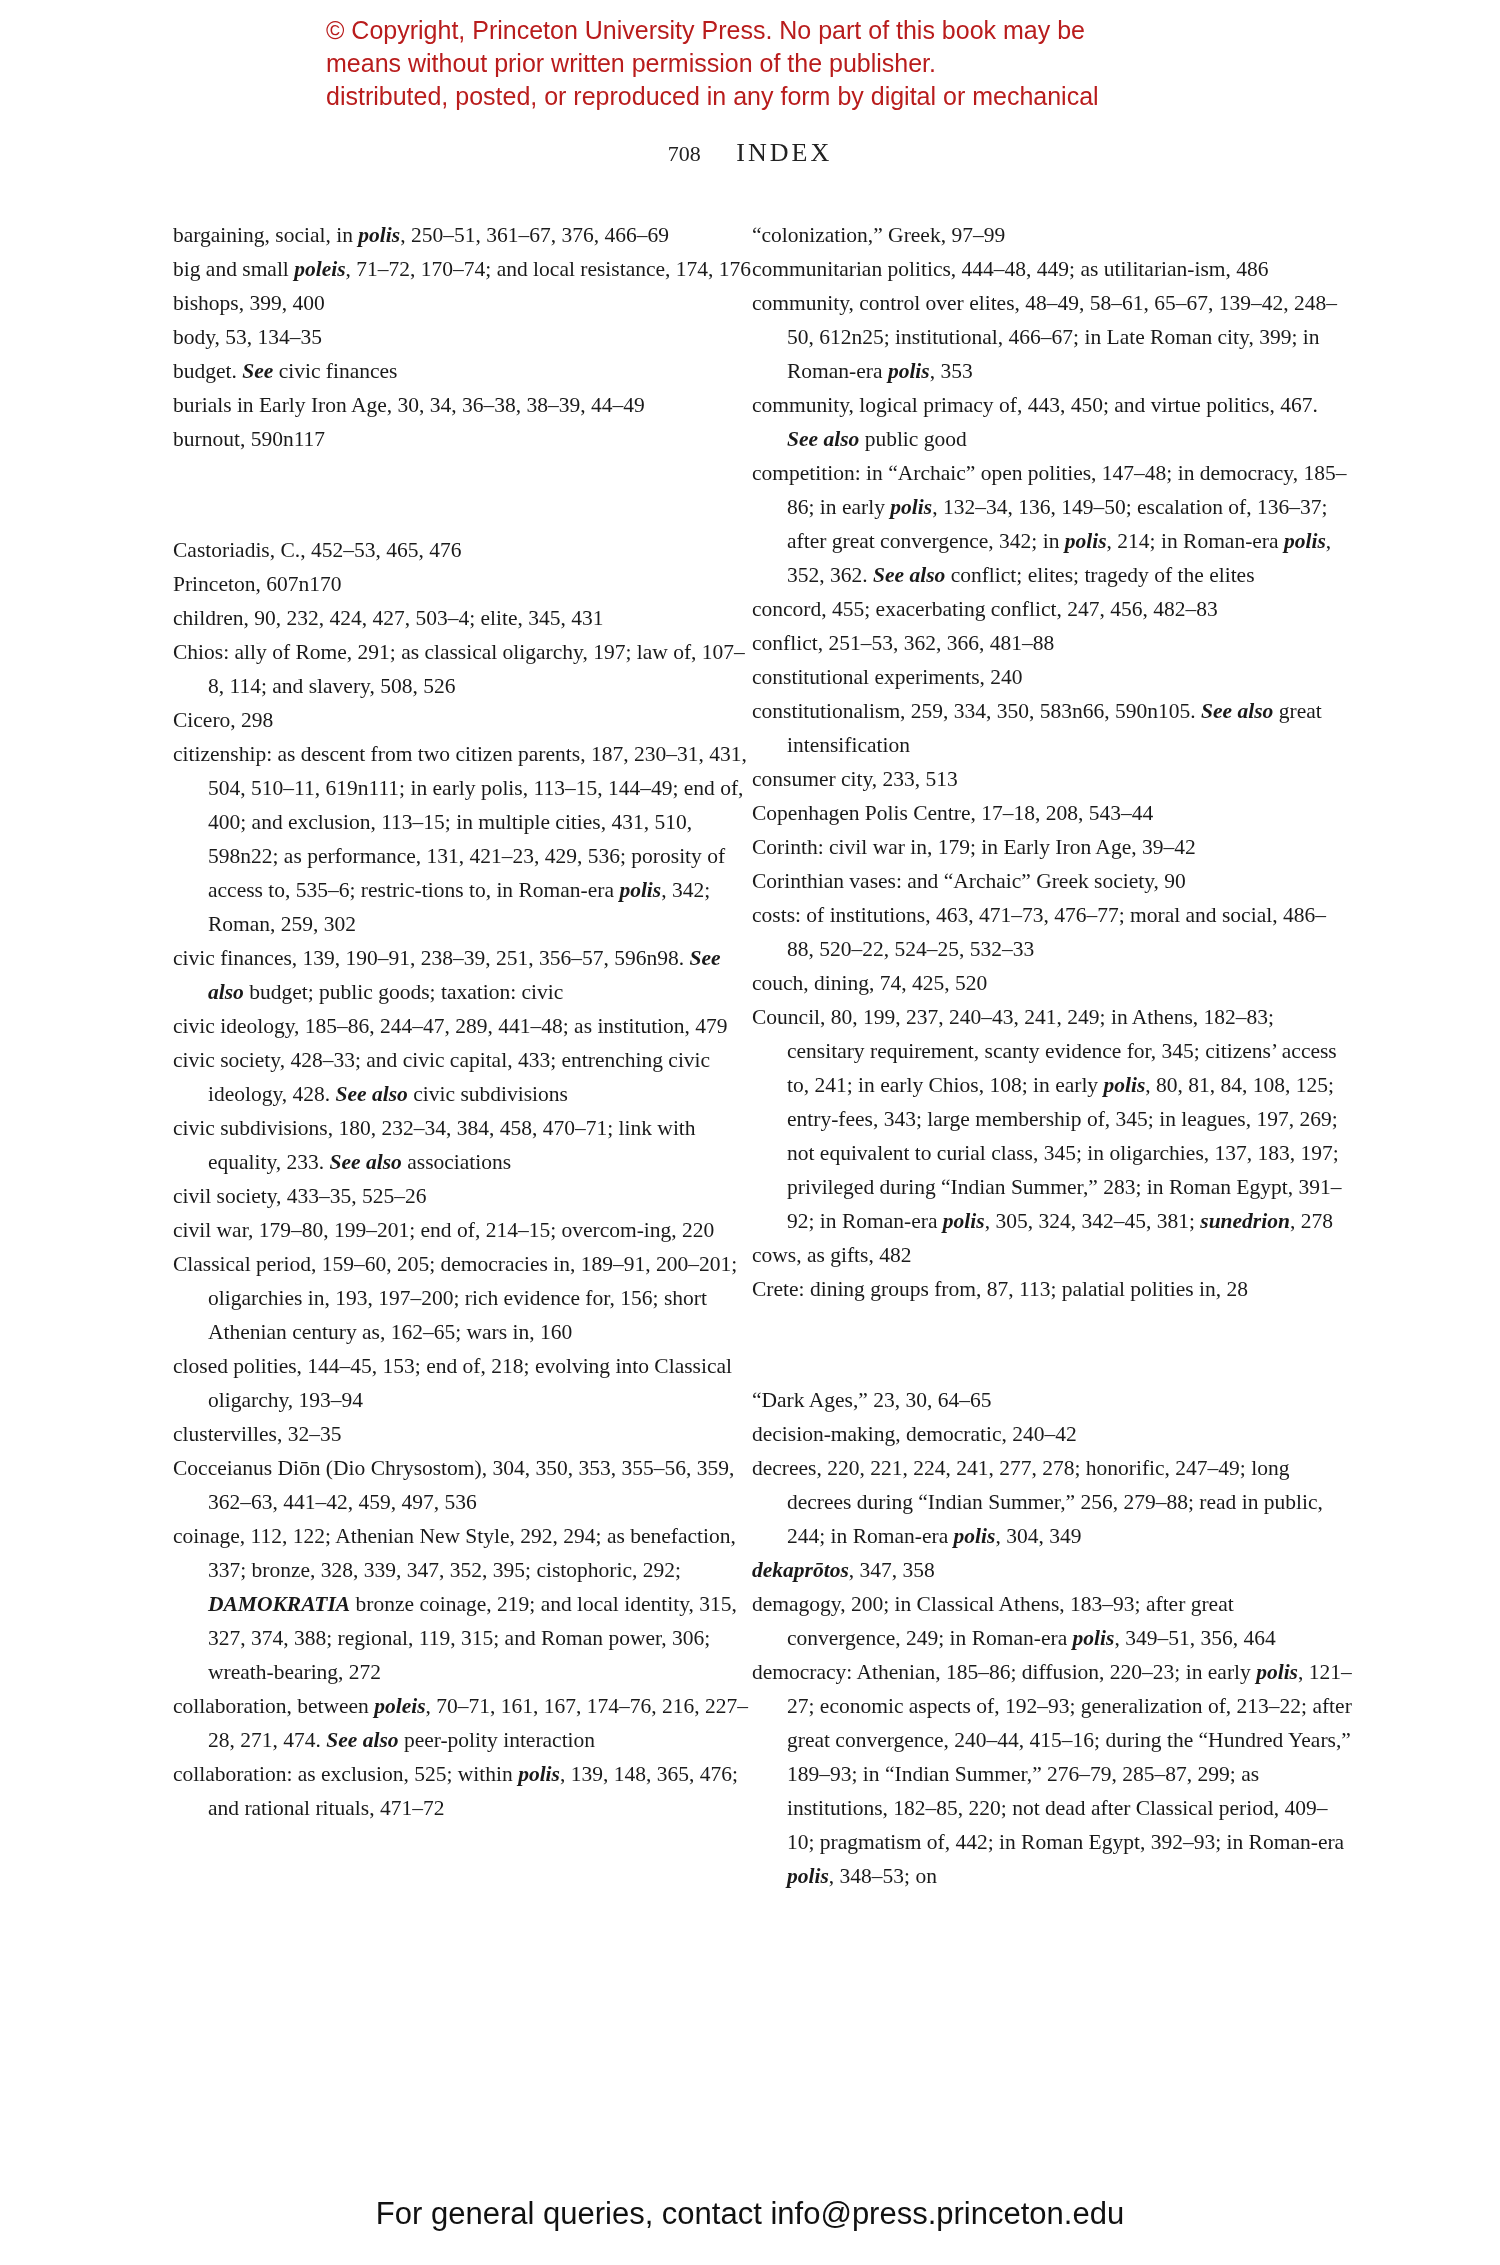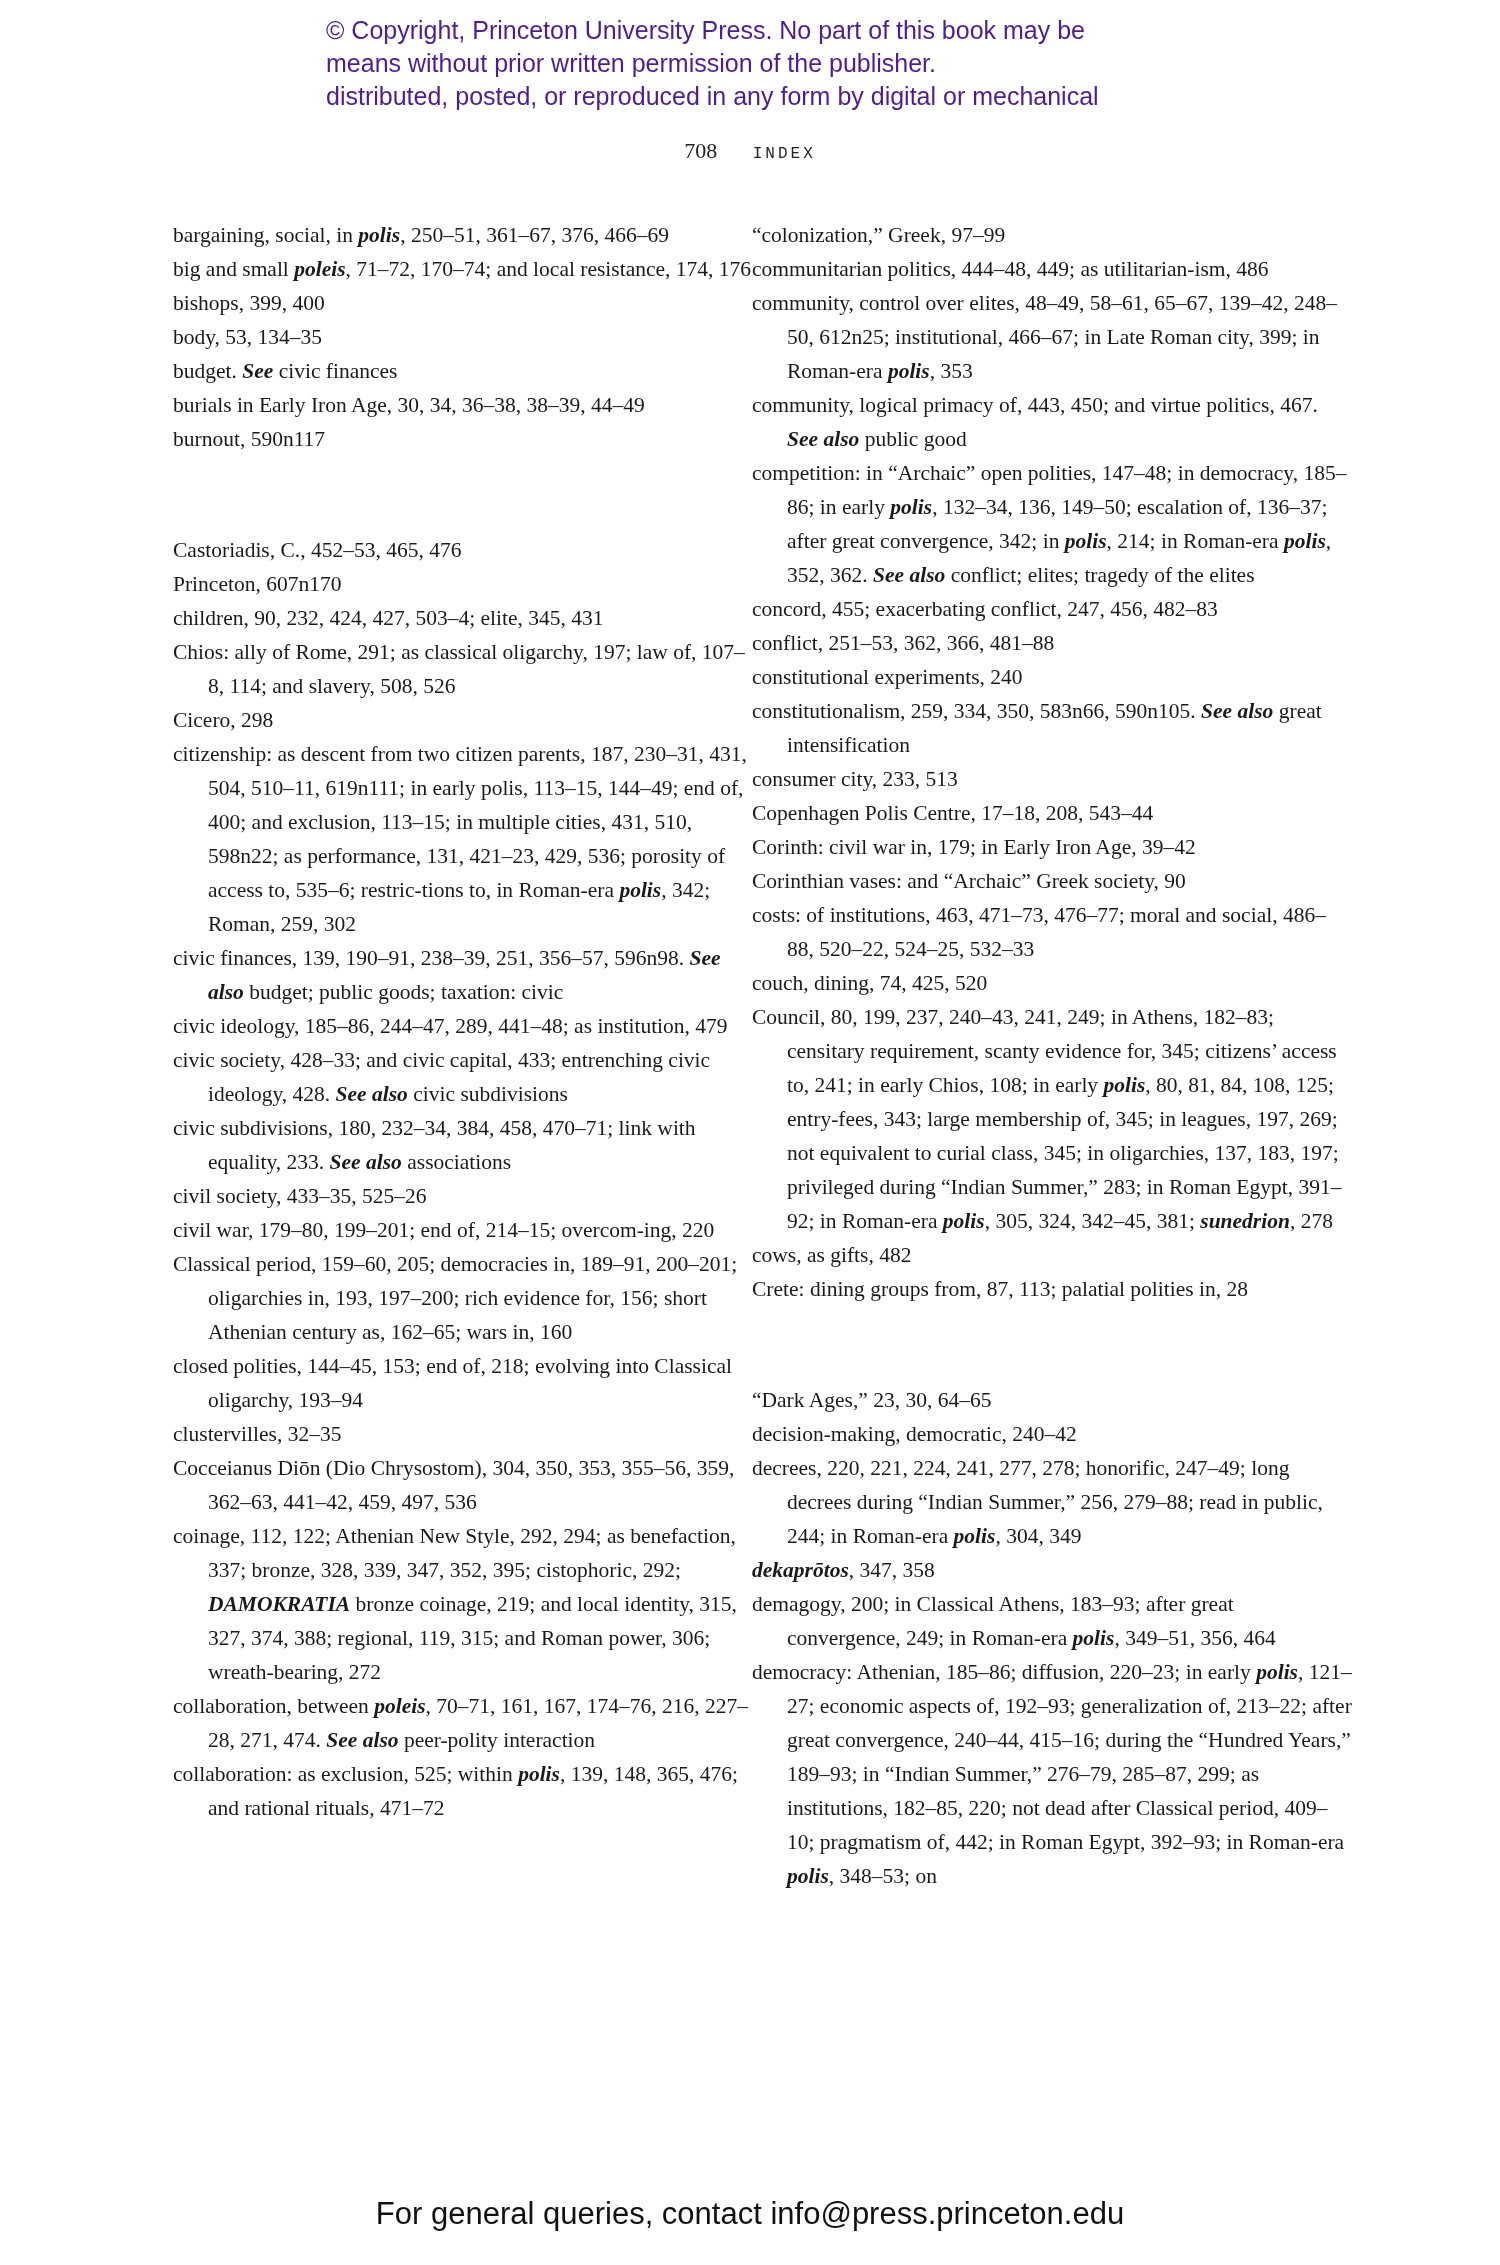--- a/index.html
+++ b/index.html
@@ -1,26 +1,26 @@
 <!DOCTYPE html>
 <html><head>
 <meta charset="utf-8">
 <style>
   html, body { margin: 0; padding: 0; background: #ffffff; }
   body { width: 1500px; height: 2265px; position: relative; overflow: hidden; color: #1a1a1a; }
   .copyright {
     position: absolute; left: 326px; top: 14px; width: 900px;
-    font-family: "Liberation Sans", sans-serif; font-size: 25px; line-height: 33px; color: #4c1d95;
+    font-family: "Liberation Sans", sans-serif; font-size: 25px; line-height: 33px; color: #b91c1c;
   }
   .running-head {
     position: absolute; left: 0; width: 1500px; top: 138px; text-align: center;
     font-family: "Liberation Serif", serif; font-size: 22px; color: #222;
   }
   .running-head .pg { margin-right: 30px; }
-  .running-head .ttl { letter-spacing: 3px; font-size: 16px; font-family: Liberation Mono, monospace; }
+  .running-head .ttl { letter-spacing: 3px; font-size: 26px; }
   .col {
     position: absolute; top: 218px; width: 580px;
     font-family: "Liberation Serif", serif; font-size: 21.5px; line-height: 34px; color: #1a1a1a;
   }
   .col-left { left: 173px; }
   .col-right { left: 752px; width: 600px; }
   .entry { padding-left: 35px; text-indent: -35px; margin: 0; }
   .gap { height: 34px; }
   .entry i { font-style: italic; font-weight: bold; }
   .footer {

